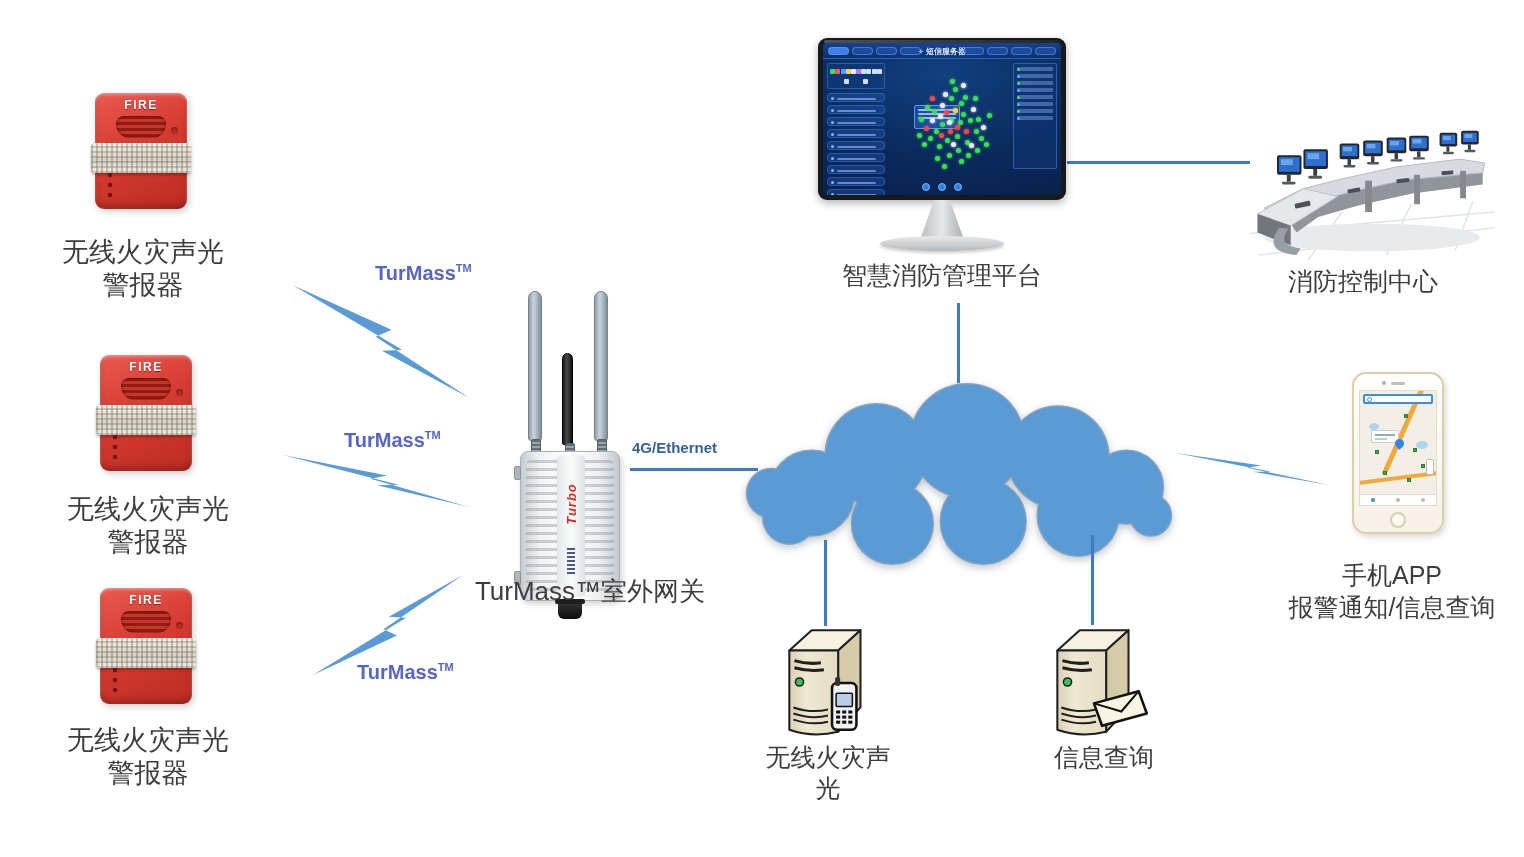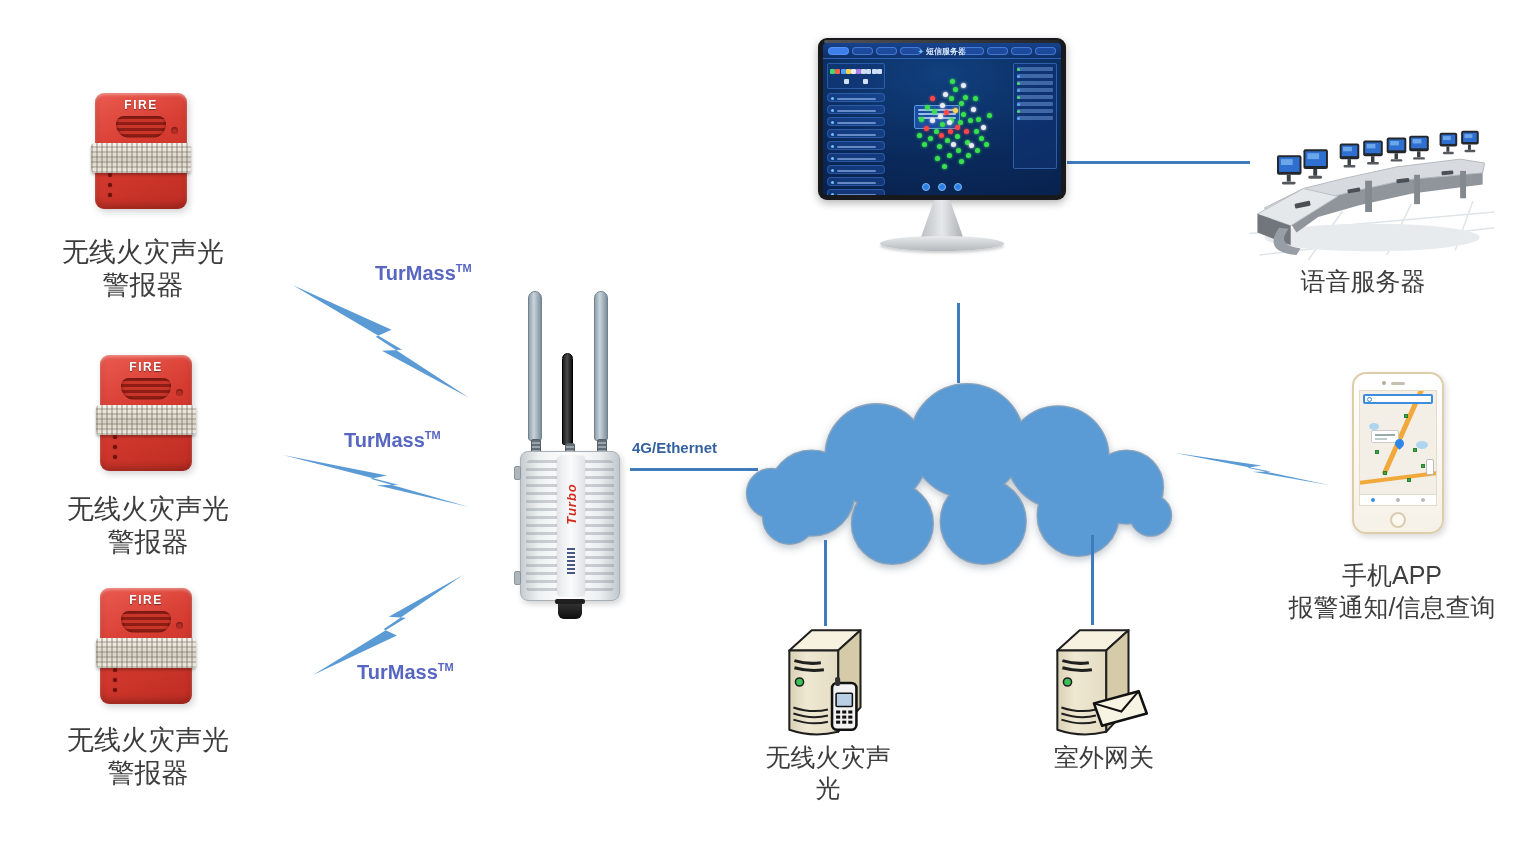--- a/index.html
+++ b/index.html
@@ -231,20 +231,21 @@
       <div class="ribs"></div>
       <div class="strip">
         <div class="gw-brand">Turbo</div>
         <div class="gw-tag"></div>
       </div>
     </div>
     <div class="gw-bracket" style="top:175px;"></div>
     <div class="gw-bracket" style="top:280px;"></div>
     <div class="gw-knob"></div>
   </div>
+  <div class="label" style="left:465px;top:576px;width:250px;font-size:26px;">TurMass™室外网关</div>
 
   <div class="uplink-label">4G/Ethernet</div>
   <div class="line" style="left:630px;top:468px;width:128px;height:3px;"></div>
 
   <div class="cloud">
     <svg viewBox="0 0 430 190">
       <g stroke="#8ba3ba" stroke-width="2.5" fill="#5B9BD5">
         <circle cx="28" cy="116" r="24"></circle>
           <circle cx="68" cy="116" r="42"></circle>
           <circle cx="132" cy="78" r="50"></circle>
@@ -393,20 +394,21 @@
         <div class="scr-bottom">
             <i></i>
             <i></i>
             <i></i>
           </div>
       </div>
     </div>
     <div class="mon-neck"></div>
     <div class="mon-base"></div>
   </div>
+  <div class="label" style="left:818px;top:260px;width:248px;font-size:25px;">智慧消防管理平台</div>
 
   <div class="figure" style="left:1248px;top:118px;width:248px;height:142px;">
     <svg viewBox="0 0 250 145">
       <g stroke="#dfe4e8" stroke-width="1.5">
         <line x1="0" y1="118" x2="250" y2="96"></line>
           <line x1="10" y1="140" x2="250" y2="112"></line>
         <line x1="60" y1="145" x2="95" y2="95"></line>
           <line x1="140" y1="140" x2="165" y2="88"></line>
           <line x1="210" y1="135" x2="228" y2="85"></line>
       </g>
@@ -478,21 +480,21 @@
           </g>
       </g>
       <g fill="#4a5056">
         <rect x="46" y="86" width="16" height="5" rx="1" transform="rotate(-12 54 88)"></rect>
         <rect x="100" y="72" width="13" height="4" rx="1" transform="rotate(-10 106 74)"></rect>
         <rect x="150" y="62" width="13" height="4" rx="1" transform="rotate(-7 156 64)"></rect>
         <rect x="196" y="54" width="12" height="4" rx="1" transform="rotate(-5 202 56)"></rect>
       </g>
     </svg>
   </div>
-  <div class="label" style="left:1268px;top:266px;width:190px;font-size:25px;">语音服务器</div>
+  <div class="label" style="left:1268px;top:266px;width:190px;font-size:25px;">消防控制中心</div>
 
   <div class="phone">
     <div class="ph-cam"></div>
     <div class="ph-speaker"></div>
     <div class="ph-screen">
       <div class="road1"></div>
       <div class="road2"></div>
       <div class="ph-water" style="left:12%;top:28%;width:10px;height:7px;"></div>
       <div class="ph-water" style="right:10%;top:44%;width:12px;height:8px;"></div>
       <div class="ph-marker" style="left:58%;top:20%;"></div>
@@ -560,15 +562,15 @@
       <path d="M15,40 q13,4 26,2" stroke="#1f1f1f" stroke-width="3" fill="none"></path>
       <path d="M15,47 q14,4 29,2" stroke="#1f1f1f" stroke-width="3" fill="none"></path>
       <circle cx="20" cy="61" r="4" fill="#3bbf57" stroke="#1f1f1f" stroke-width="1.5"></circle>
       <path d="M14,86 q18,6 34,2 M14,92 q18,6 34,2 M14,98 q18,6 34,2" stroke="#1f1f1f" stroke-width="2" fill="none"></path>
       <g>
         <polygon points="46,82 90,70 98,92 54,104" fill="#f8f4e4" stroke="#111" stroke-width="2.5" stroke-linejoin="round"></polygon>
         <polyline points="46,82 73,90 90,70" fill="none" stroke="#111" stroke-width="2"></polyline>
       </g>
     </svg>
   </div>
-  <div class="label" style="left:1034px;top:742px;width:140px;font-size:25px;">室外网关</div>
+  <div class="label" style="left:1034px;top:742px;width:140px;font-size:25px;">信息查询</div>
 
 </div>
 
 </body></html>

